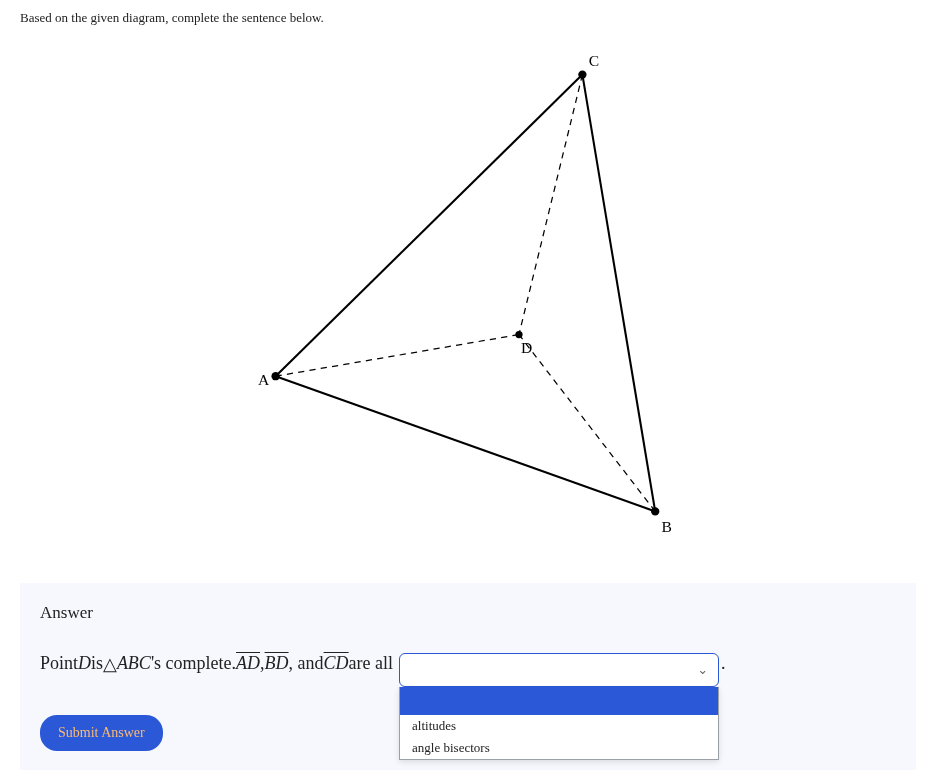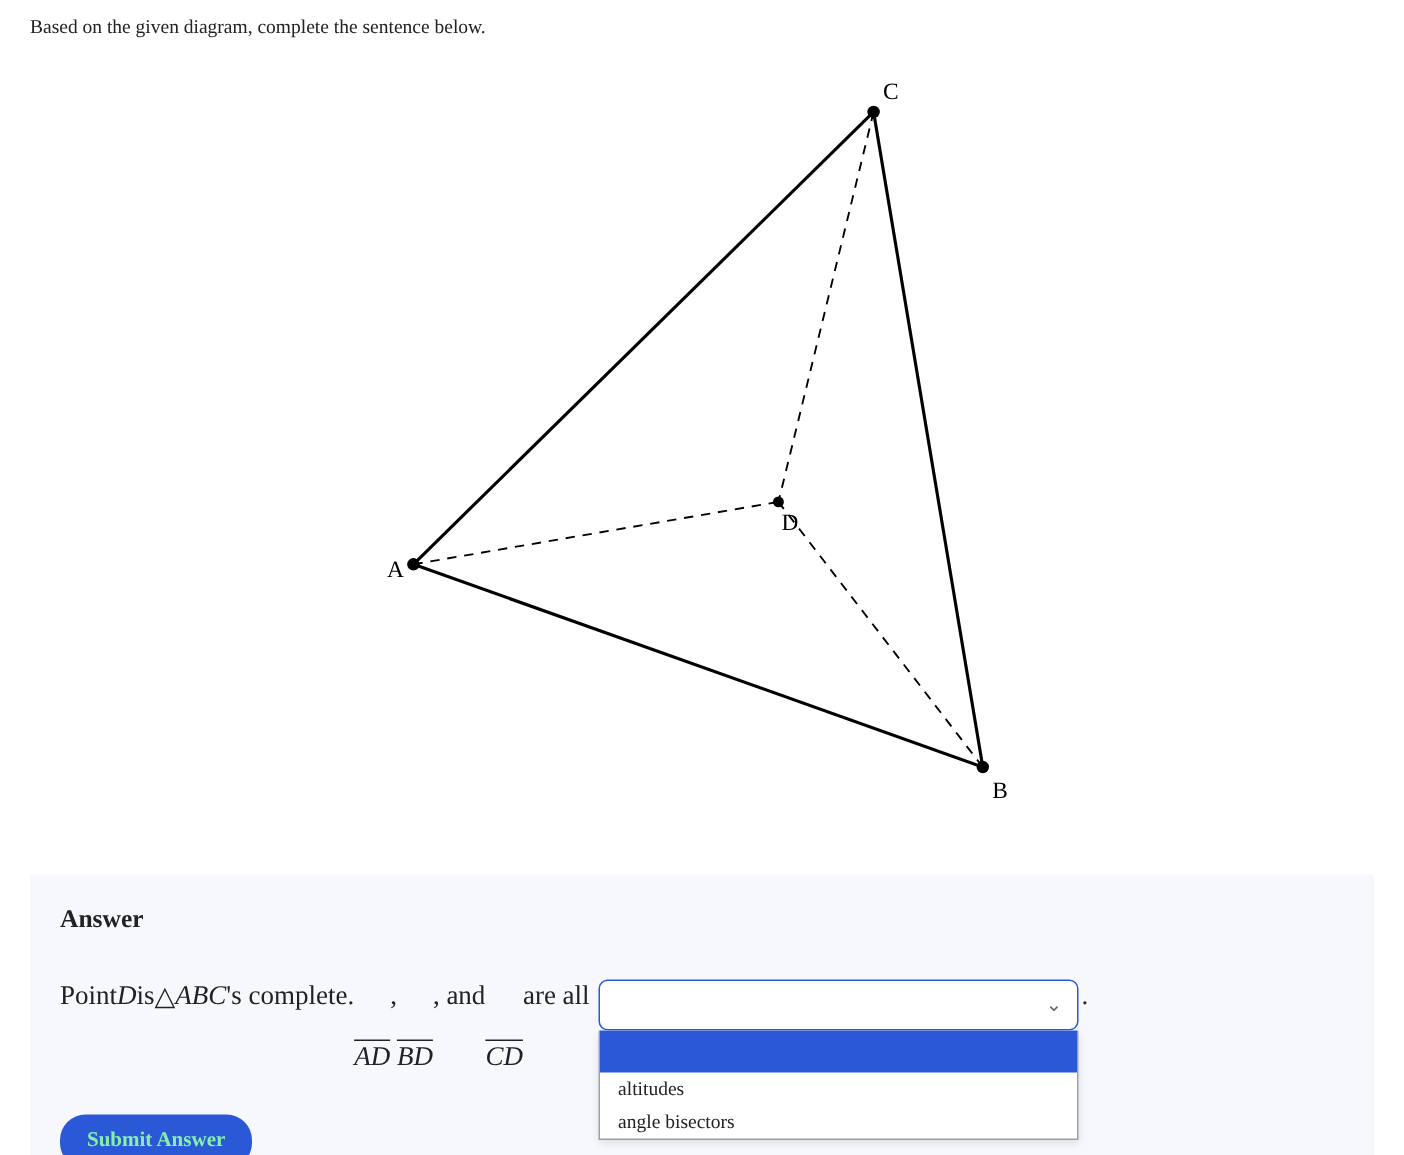--- a/index.html
+++ b/index.html
@@ -22,33 +22,33 @@
       justify-content: center;
       padding: 0 0 20px 0;
     }
     .answer-section {
       background: #f6f8fd;
       padding: 20px 20px 24px 20px;
       margin-top: 10px;
       position: relative;
     }
     .answer-heading {
-      font-weight: bold;
+      font-weight: normal;
       font-size: 17px;
       margin-bottom: 30px;
     }
     .answer-line {
       font-size: 18px;
       display: flex;
       align-items: flex-start;
       flex-wrap: wrap;
       gap: 0;
     }
     .math-i { font-style: italic; }
-    .overline { text-decoration: overline; text-decoration-thickness: 1px; margin-top: 41px; }
+    .overline { text-decoration: overline; text-decoration-thickness: 1px; }
     .triangle-sym { display: inline-block; }
     .select-wrap {
       display: inline-block;
       margin-left: 6px;
       position: relative;
     }
     .select-box {
       border: 1.5px solid #2b58d6;
       border-radius: 6px;
       height: 34px;
@@ -82,28 +82,27 @@
     .dropdown .opt {
       padding: 3px 12px;
       font-size: 13px;
       font-family: Georgia, serif;
       cursor: pointer;
     }
     .period { margin-left: 2px; }
     .submit-btn {
       margin-top: 28px;
       background: #2b58d6;
-      color: #86efac;
+      color: #fdba74;
       border: none;
       border-radius: 17px;
       padding: 10px 18px;
       font-size: 14px;
       font-family: Georgia, serif;
       cursor: pointer;
-      font-weight: bold;
     }
   </style>
 </head>
 <body>
 
 <div class="container">
   <div class="prompt">Based on the given diagram, complete the sentence below.</div>
 
   <div class="diagram-area">
     <svg id="tri-svg" width="720" height="520" viewBox="200 30 540 500">

